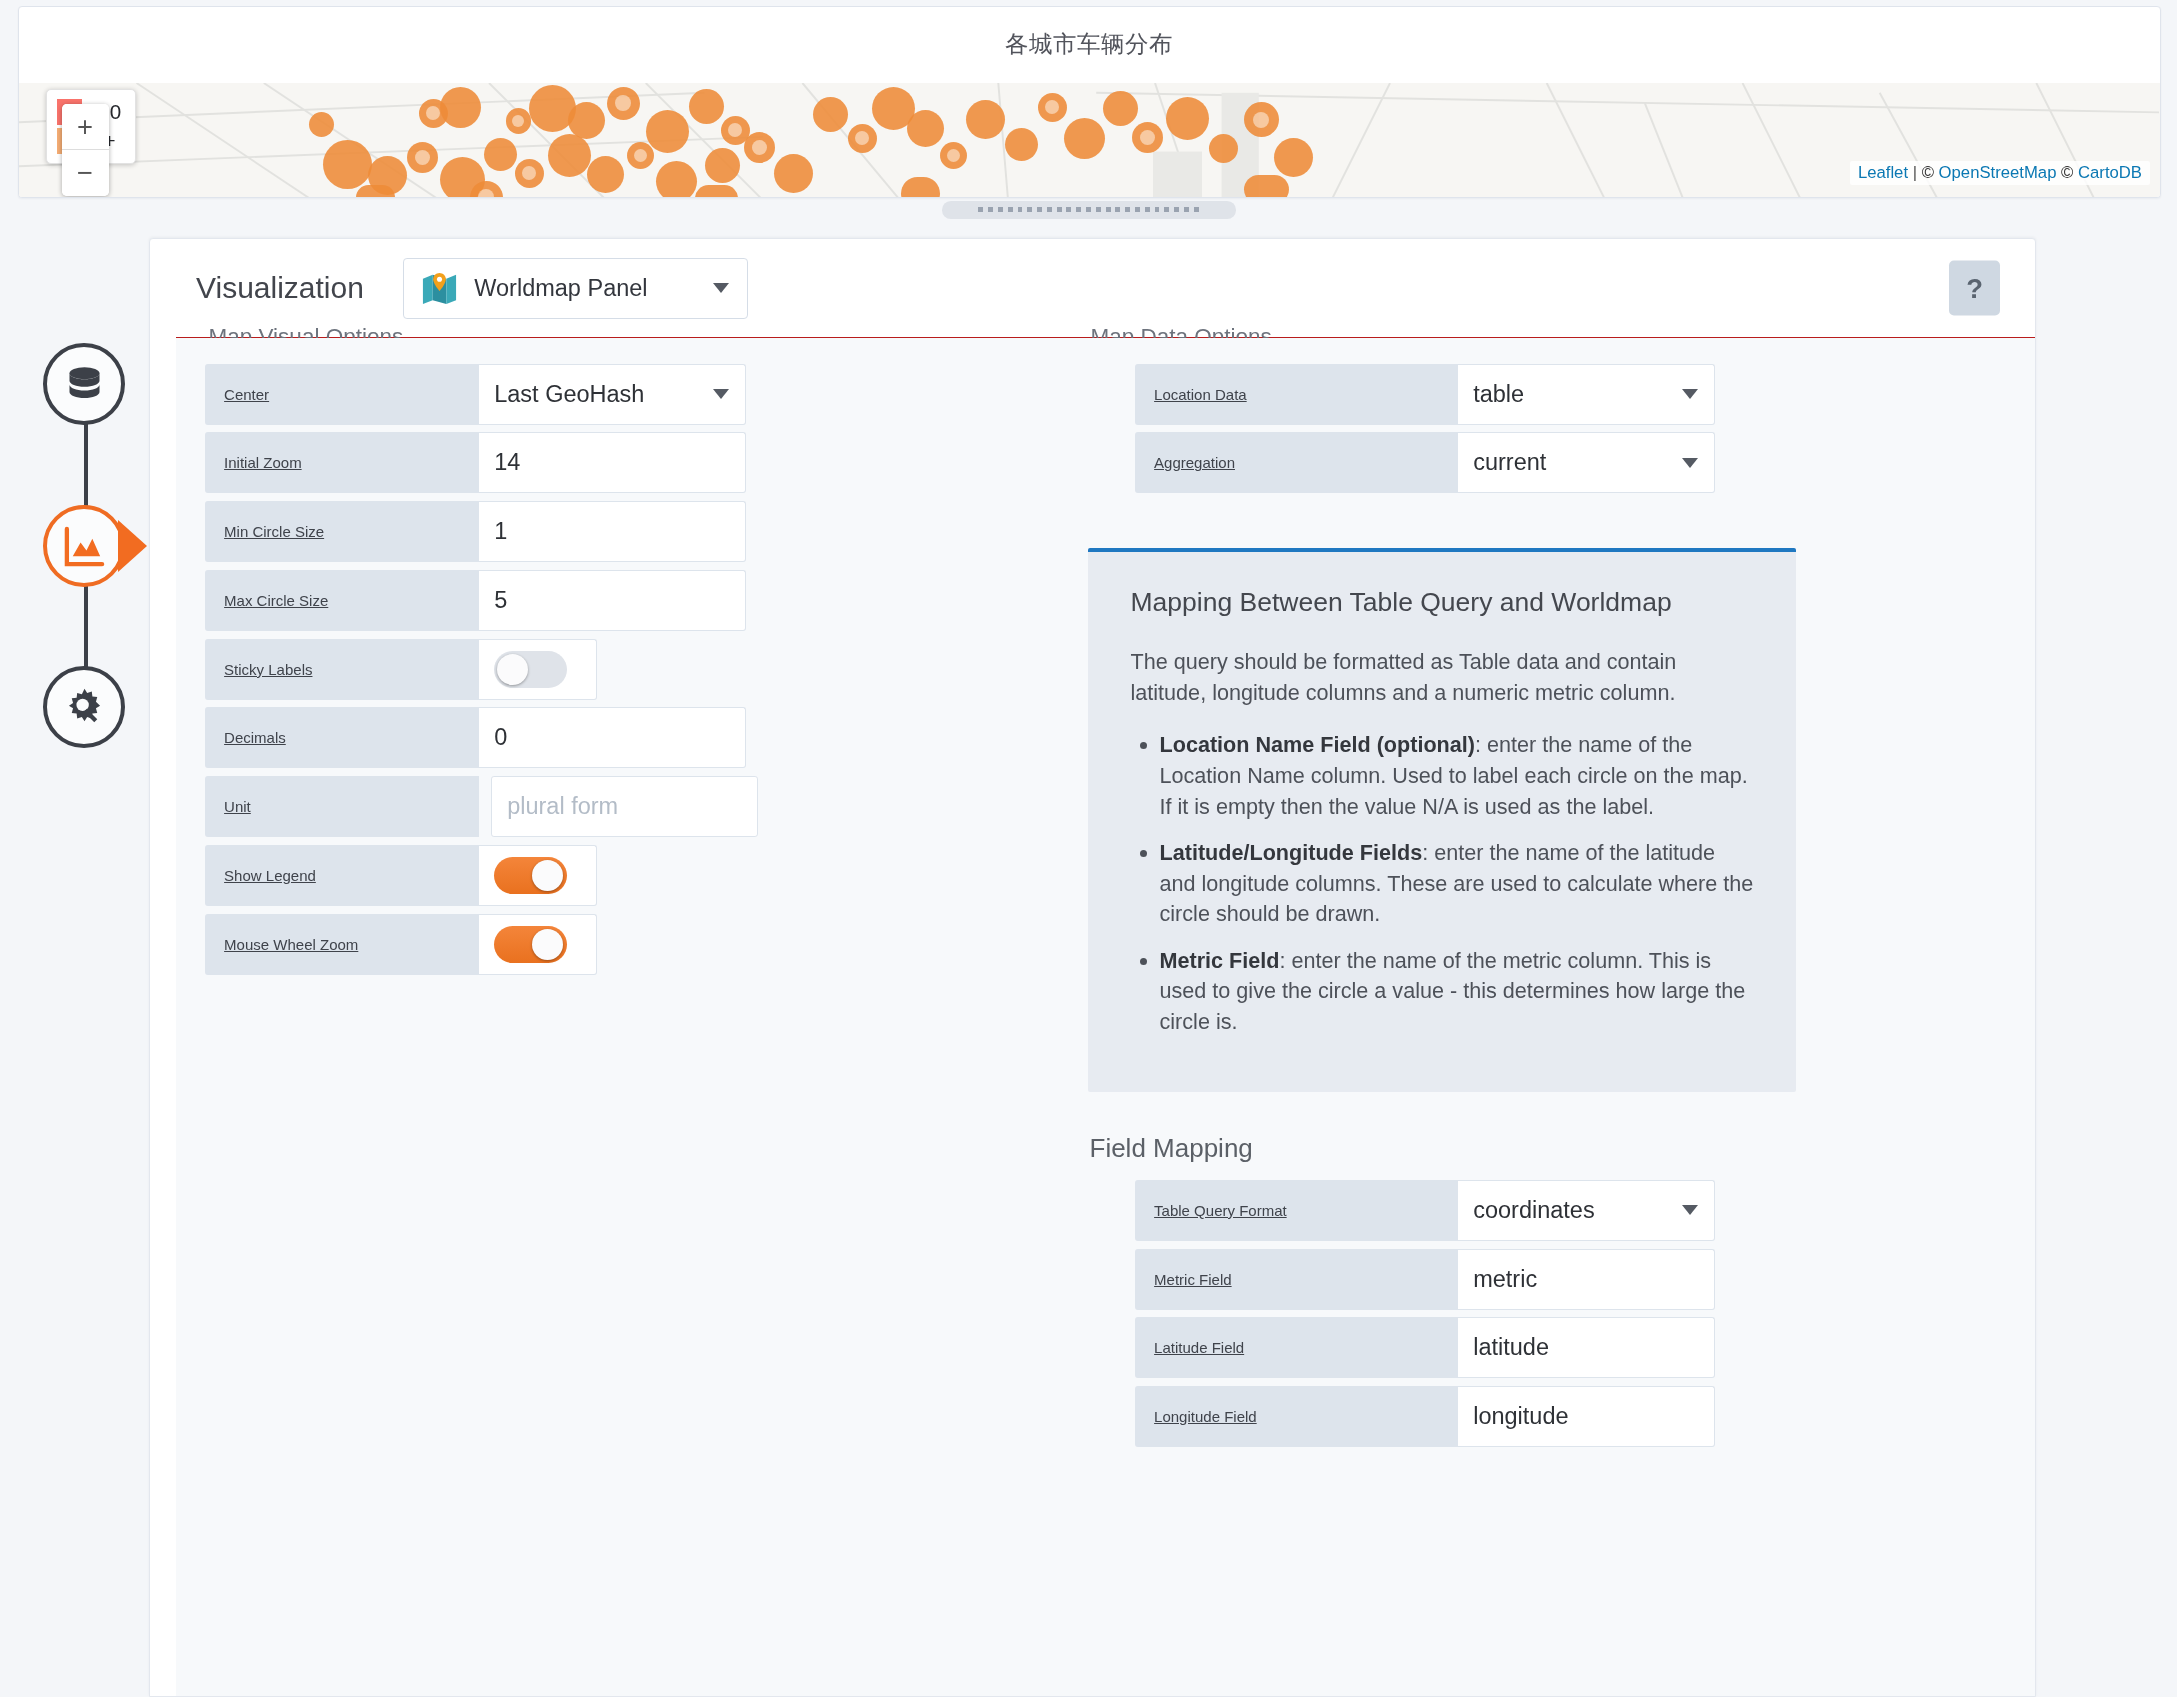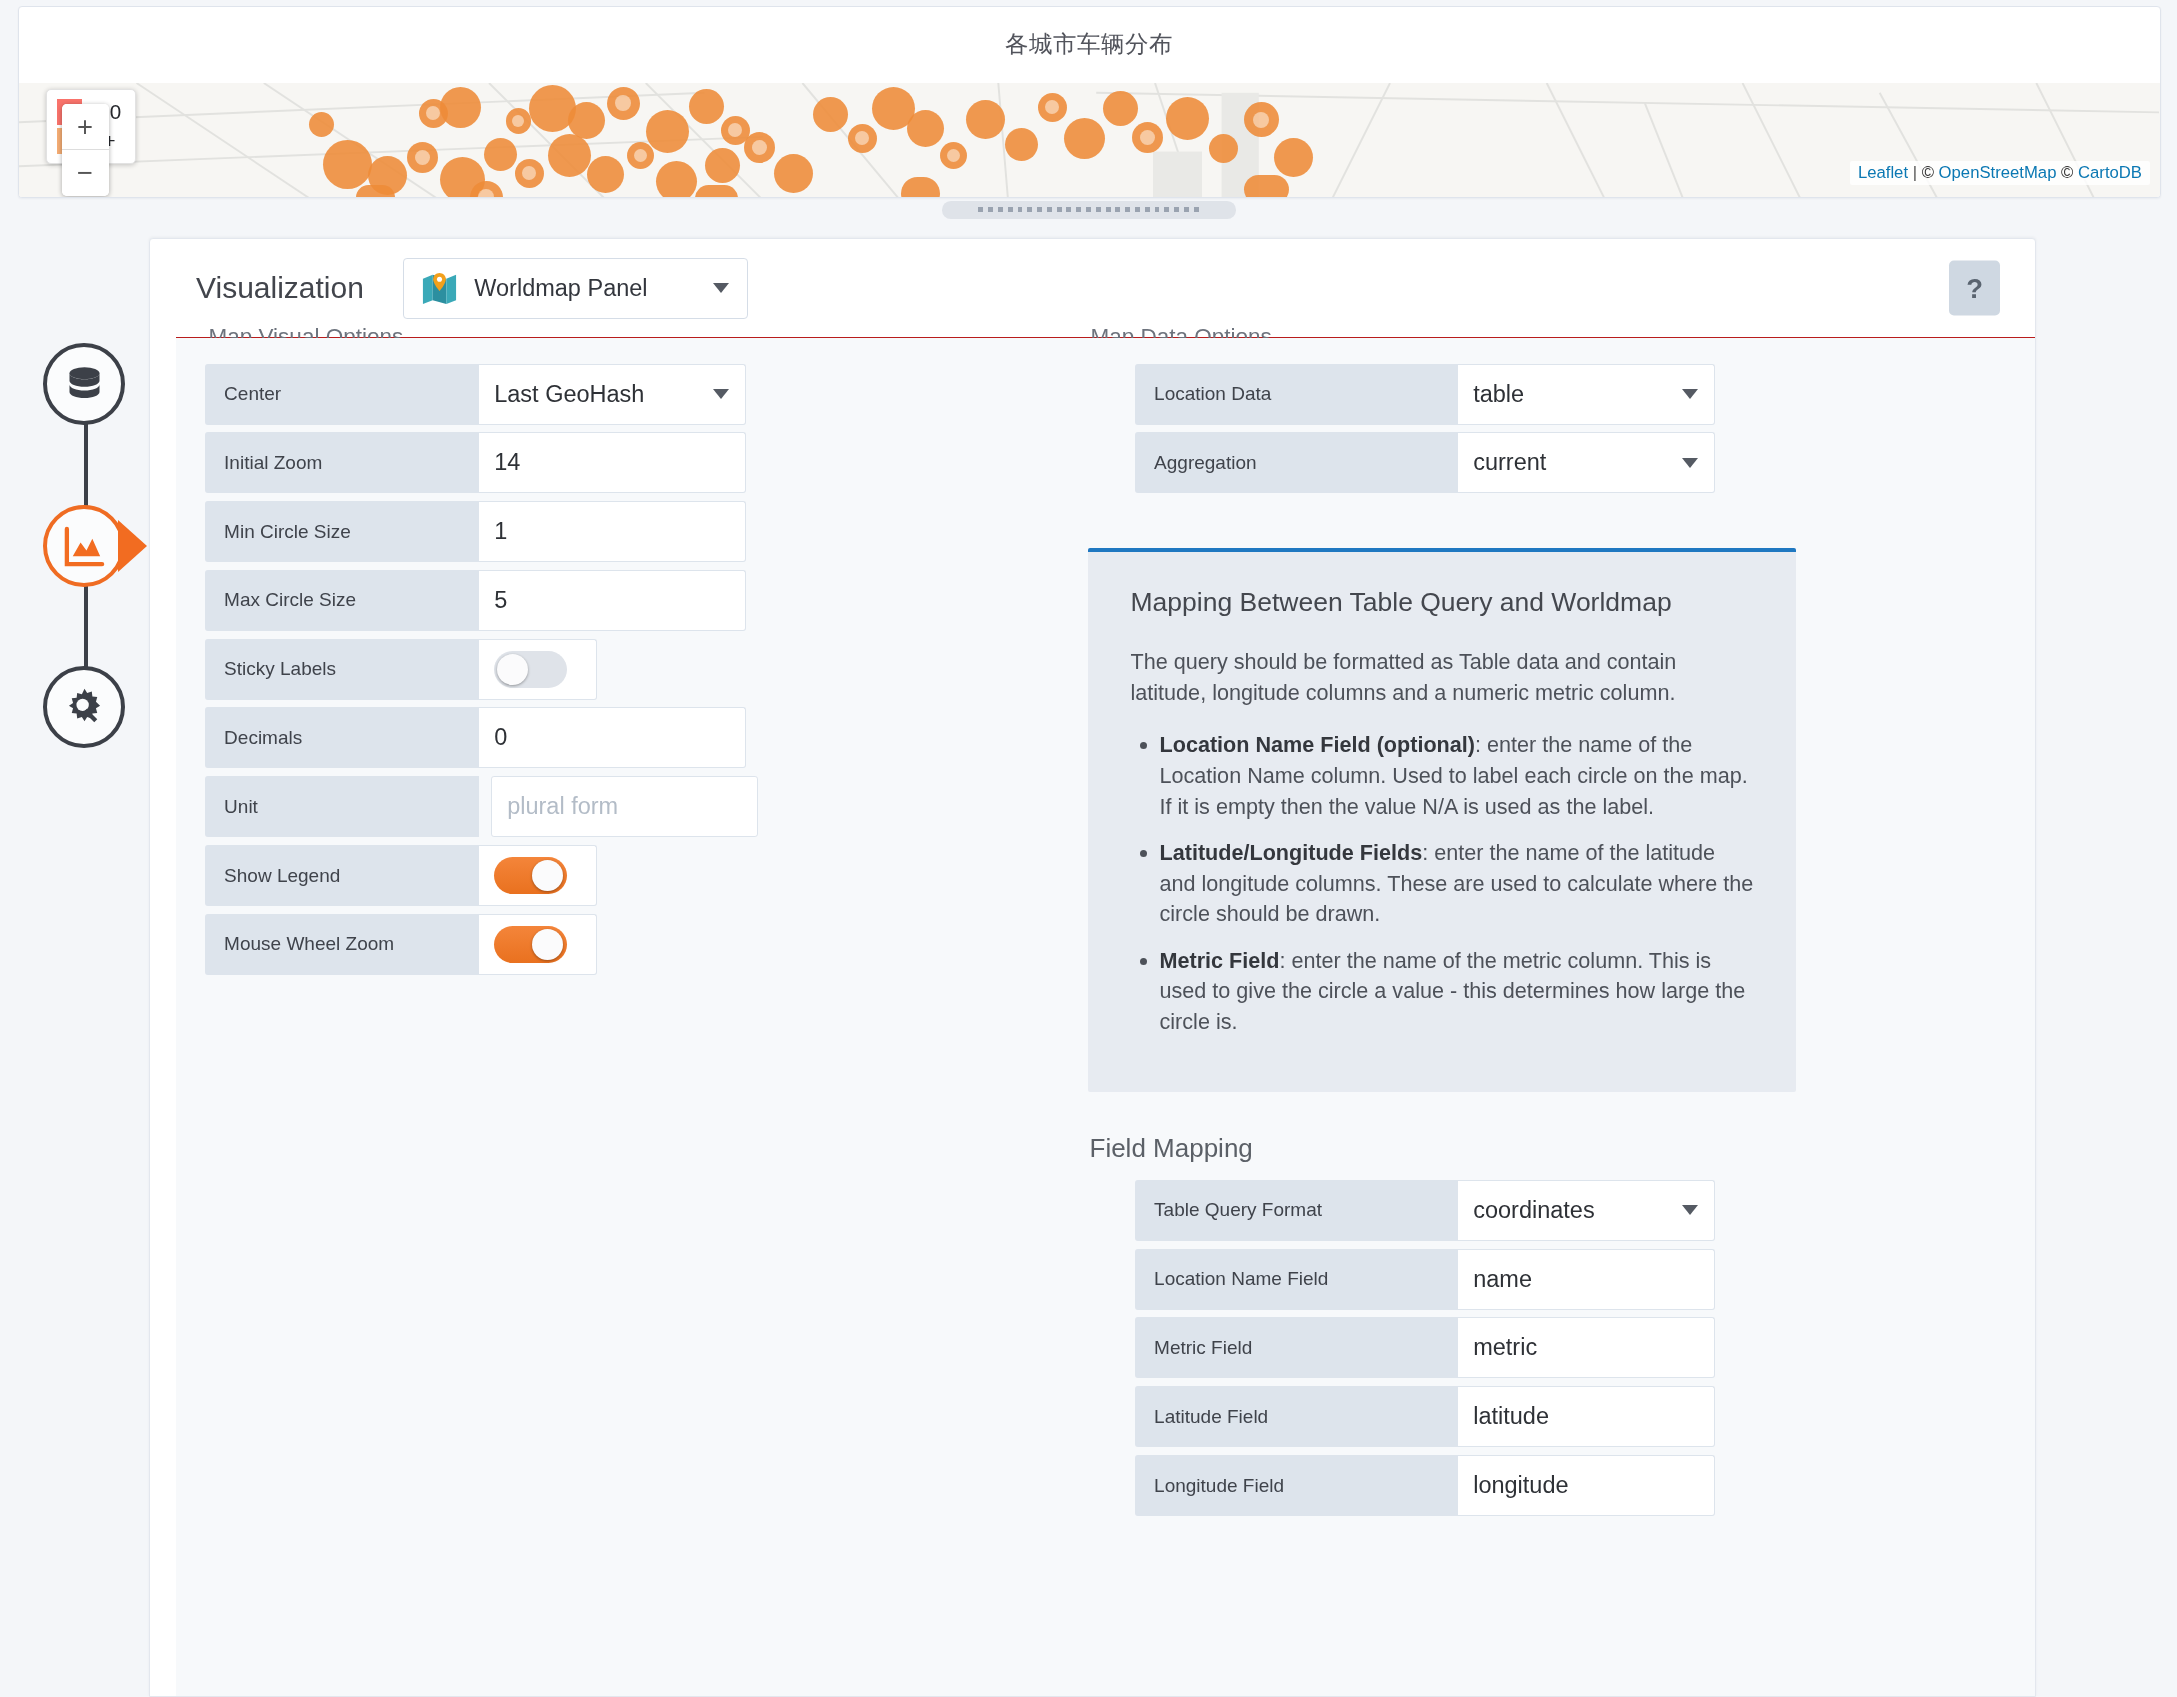--- a/index.html
+++ b/index.html
@@ -173,25 +173,26 @@
   }
 
   .col-left  { position: absolute; left: 29px;  top: 25.5px; width: 814px; }
   .col-right { position: absolute; left: 912px; top: 25.5px; width: 784px; }
 
   
   .opt-row { display: flex; align-items: stretch; margin-bottom: 7.8px; }
   .opt-label {
     background: #dde4ec;
     color: #3f434b;
-    font-size: 19px;
+    font-size: 15px;
     display: flex; align-items: center;
     padding: 0 19.6px;
     border-radius: 2.9px 0 0 2.9px;
     min-height: 61px;
+    text-decoration: underline;
   }
   .opt-label.w280 { width: 274px; }
   .opt-label.w330 { width: 323px; margin-left: 47px; }
   .opt-value {
     background: #ffffff;
     border: 1px solid #dde4ec;
     border-left: none;
     border-radius: 0 2.9px 2.9px 0;
     display: flex; align-items: center;
     padding: 0 15.7px;
@@ -559,24 +560,20 @@
       <div class="sub-head">Field Mapping</div>
 
       <div class="opt-row">
         <div class="opt-label w330">Table Query Format</div>
         <div class="opt-value w262 select">
           <span>coordinates</span>
           <span class="caret"></span>
         </div>
       </div>
 
-      <div class="opt-row">
-        <div class="opt-label w330">Location Name Field</div>
-        <div class="opt-value w262">name</div>
-      </div>
 
       <div class="opt-row">
         <div class="opt-label w330">Metric Field</div>
         <div class="opt-value w262">metric</div>
       </div>
 
       <div class="opt-row">
         <div class="opt-label w330">Latitude Field</div>
         <div class="opt-value w262">latitude</div>
       </div>

